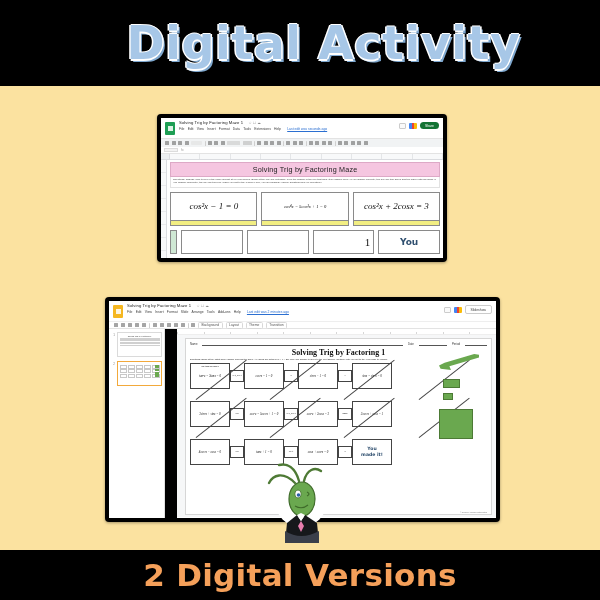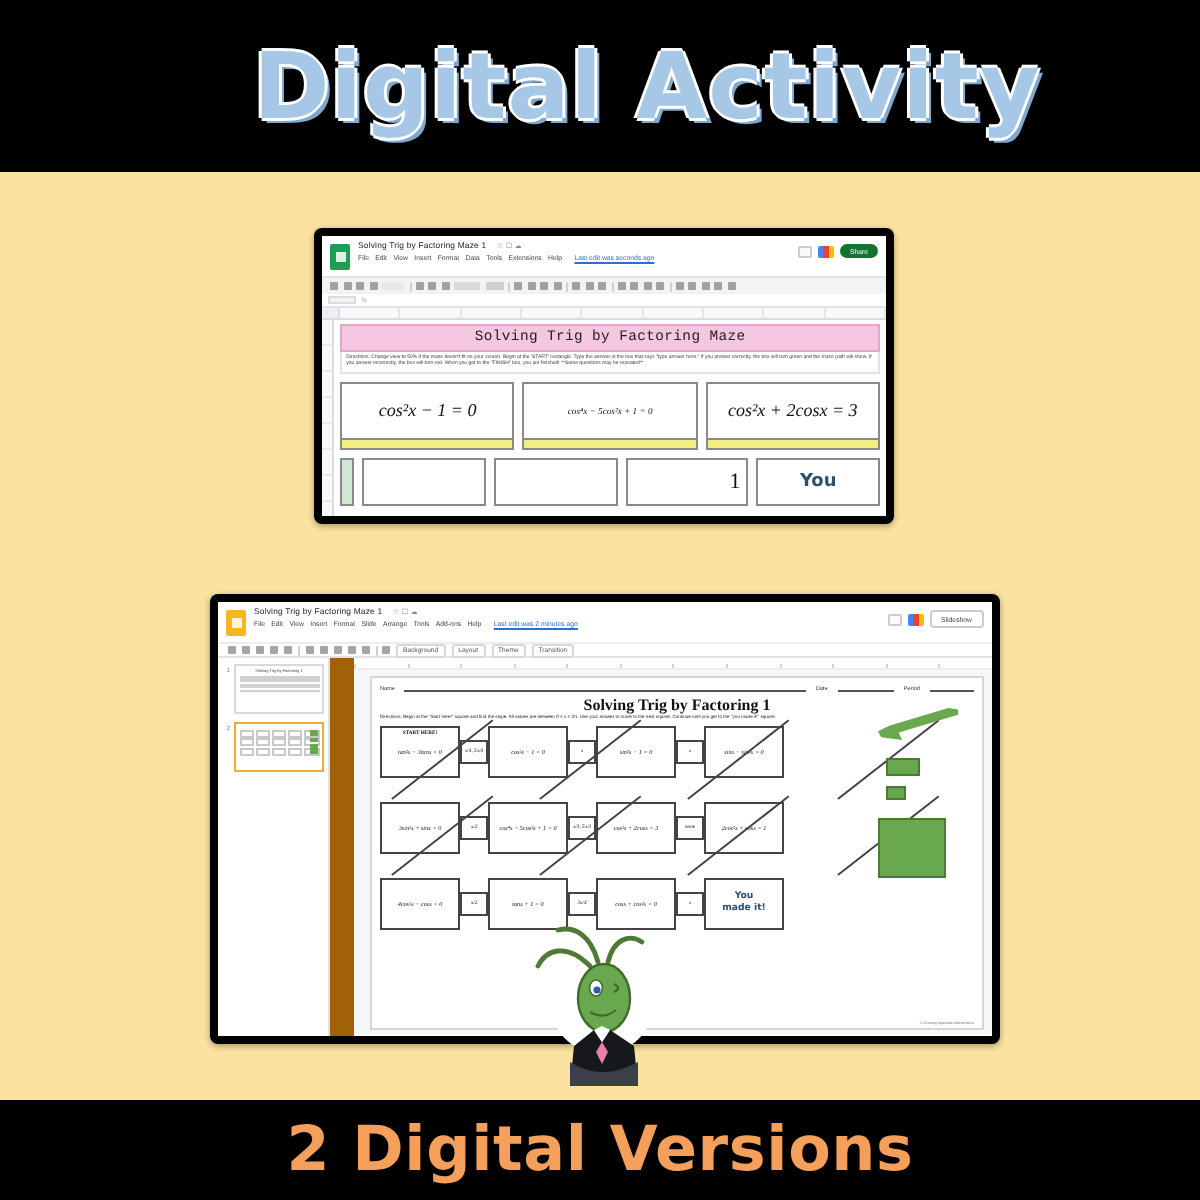--- a/index.html
+++ b/index.html
@@ -120,21 +120,21 @@
   .col-headers .ch { flex: 1 1 0; height: 100%; border-right: 0.5px solid #e4e6e8; }
 
   .sheet-body { display: flex; height: calc(100% - 42px); }
   .row-gutter { width: 9px; background: #f8f9fa; border-right: 0.5px solid #dadce0; }
   .row-gutter div { height: 13px; border-bottom: 0.5px solid #e9eaec; }
   .sheet-canvas { flex: 1 1 auto; position: relative; padding: 2px 3px 0 3px; background:#fff; }
 
   .maze-title-bar {
     background: #f5c6e0; border: 0.5px solid #dda9c6; color: #222;
     text-align: center; font-size: 7.2px; padding: 1.5px 0 2px;
-    font-family: Liberation Mono, monospace; letter-spacing: .2px;
+    font-family: Liberation Sans, sans-serif; letter-spacing: .2px;
   }
   .directions {
     background: #fff; border: 0.5px solid #e2e2e2; border-top: none;
     font-size: 2.5px; line-height: 3.2px; color: #3a3a3a; padding: 1px 2px; overflow: hidden;
     height: 11px;
   }
 
   .eq-row { display: flex; gap: 4px; margin-top: 4px; }
   .eq-cell { flex: 1 1 0; border: 0.6px solid #8a8a8a; background: #fff; min-width: 0; }
   .eq-box {
@@ -160,21 +160,21 @@
 
   .slides-toolbar {
     height: 8px; background: #fff; border-top: 0.5px solid #eee; border-bottom: 0.5px solid #e3e3e3;
     display: flex; align-items: center; gap: 3px; padding: 0 5px;
   }
   .sl-chip {
     font-size: 3.3px; color: #555; border: 0.5px solid #d8d8d8;
     border-radius: 1.5px; padding: 0.5px 2.5px; background:#fff; white-space: nowrap;
   }
 
-  .slides-body { display: flex; height: calc(100% - 28px); background: #a16207; gap: 12px; }
+  .slides-body { display: flex; height: calc(100% - 28px); background: #000000; gap: 12px; }
   .filmstrip {
     width: 56px; background: #fff; border-right: 0.5px solid #e0e0e0;
     padding: 3px 2px; flex: 0 0 auto;
   }
   .thumb-wrap { display: flex; gap: 2px; margin-bottom: 4px; align-items: flex-start; }
   .thumb-num { font-size: 3px; color: #888; width: 4px; text-align: right; padding-top: 1px;}
   .thumb {
     flex: 1 1 auto; height: 25px; background: #fff; border: 0.6px solid #dadada;
     padding: 1.5px; overflow: hidden; position: relative;
   }

